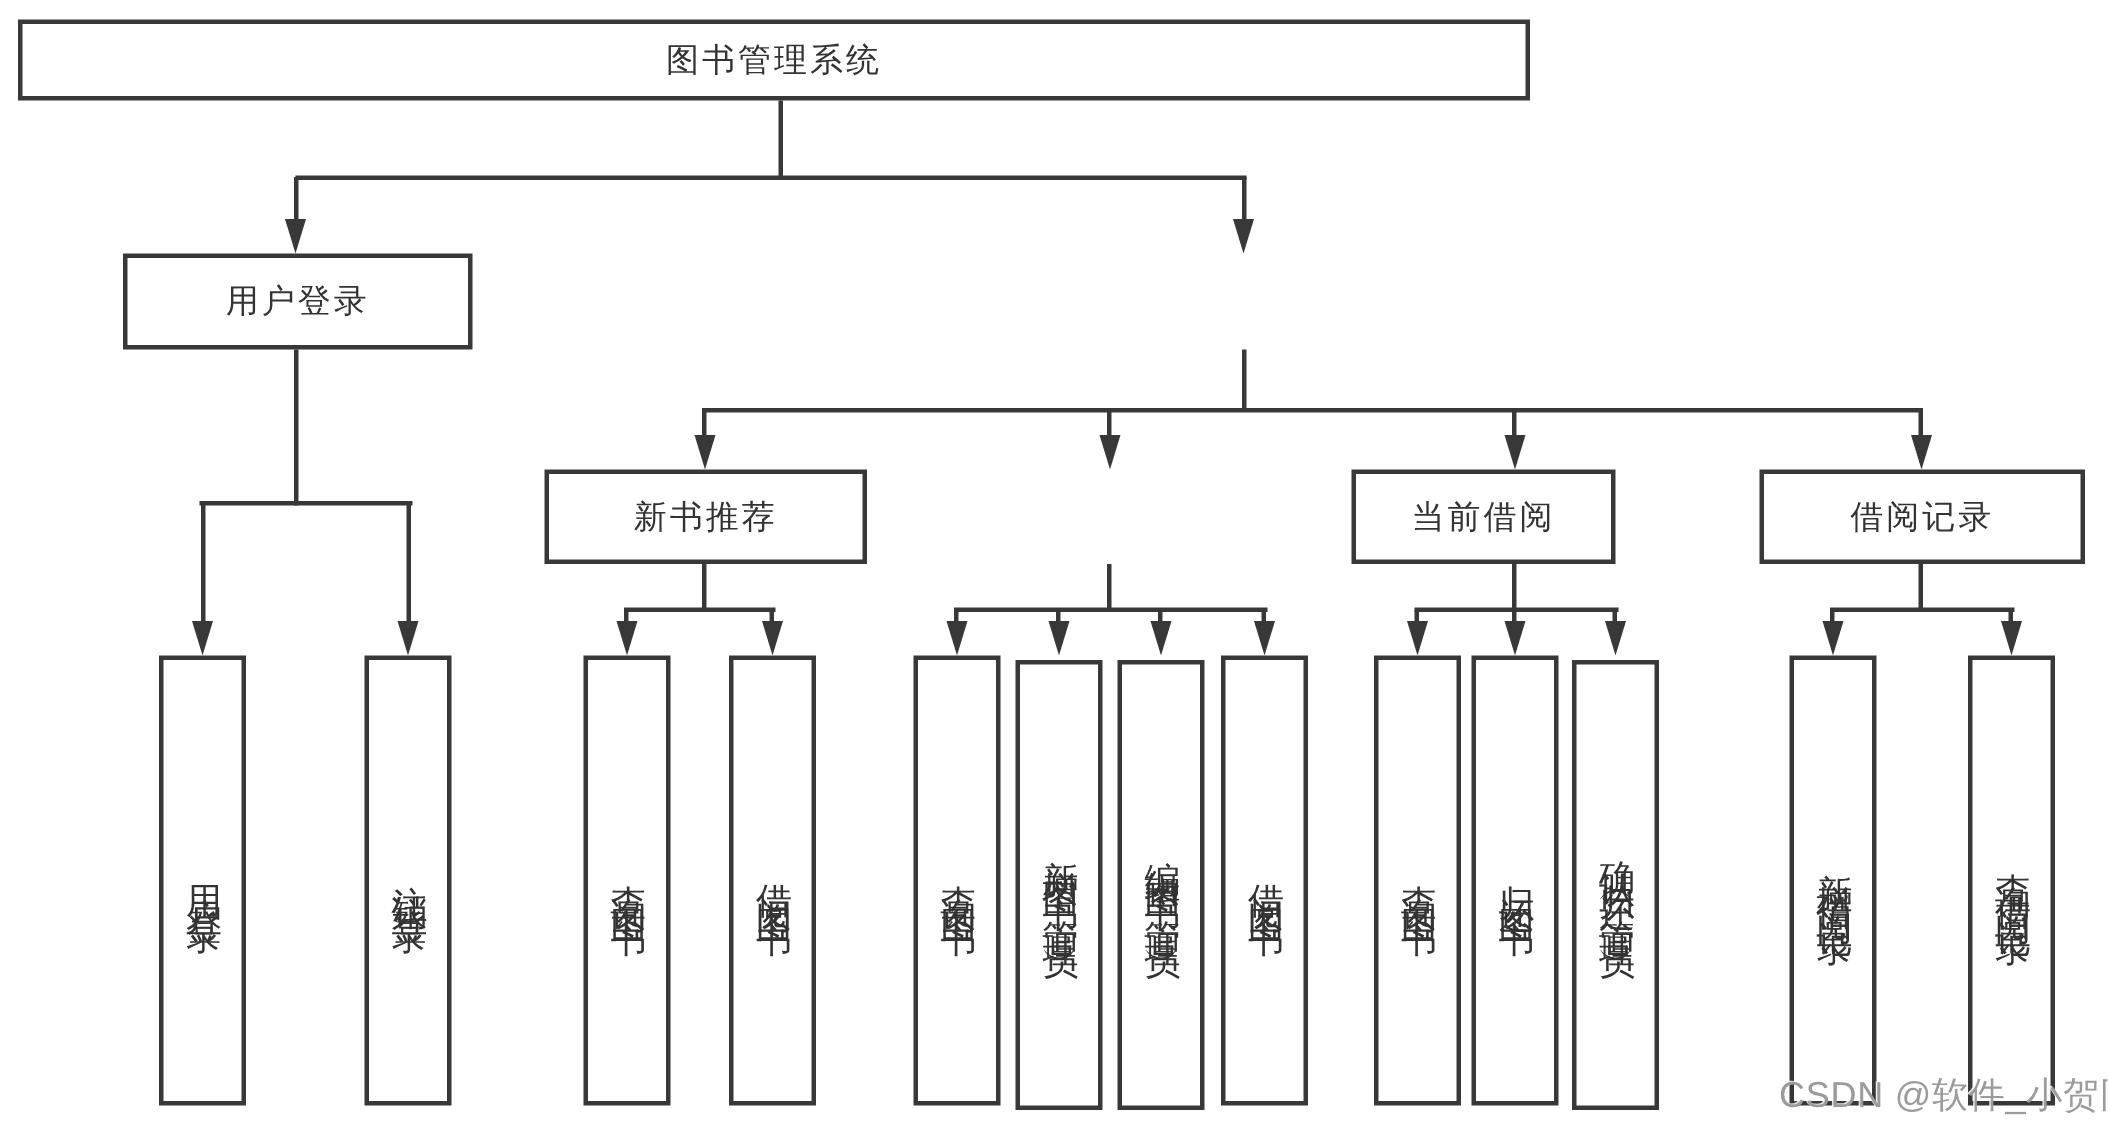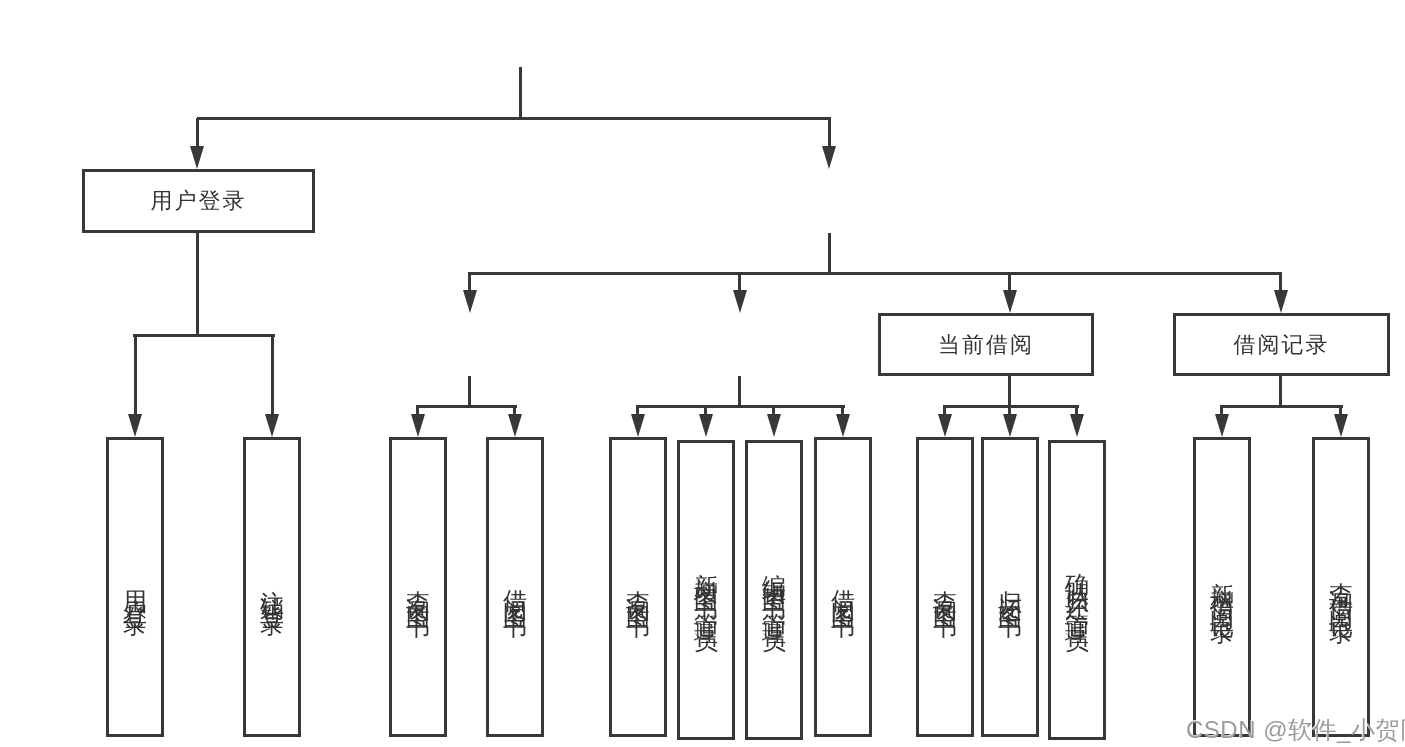--- a/index.html
+++ b/index.html
@@ -47,24 +47,26 @@
     white-space: nowrap;
     text-shadow: -1px -1px 0 rgba(255,255,255,0.85);
     z-index: 10;
   }
 </style>
 </head>
 <body>
 
 <div id="canvas">
 
+  <div class="box hbox" style="left:12px; top:13px; width:1008px; height:54px;">图书管理系统</div>
 
   <div class="box hbox" style="left:82px; top:169px; width:233px; height:64px;">用户登录</div>
 
-  <div class="box hbox" style="left:878px; top:313px; width:216px; height:63px;">当前借阅</div>
+  <div class="box hbox" style="left:363px; top:313px; width:215px; height:63px;">新书推荐</div>
+  <div class="box hbox" style="left:901px; top:313px; width:176px; height:63px;">当前借阅</div>
   <div class="box hbox" style="left:1173px; top:313px; width:217px; height:63px;">借阅记录</div>
 
   <div class="box vbox" style="left:106px; top:437px; width:58px; height:300px;">用户登录</div>
   <div class="box vbox" style="left:243px; top:437px; width:58px; height:300px;">注销登录</div>
 
   <div class="box vbox" style="left:389px; top:437px; width:58px; height:300px;">查询图书</div>
   <div class="box vbox" style="left:486px; top:437px; width:58px; height:300px;">借阅图书</div>
 
   <div class="box vbox" style="left:609px; top:437px; width:58px; height:300px;">查询图书</div>
   <div class="box vbox" style="left:677px; top:440px; width:58px; height:300px;">新增图书（管理员）</div>

